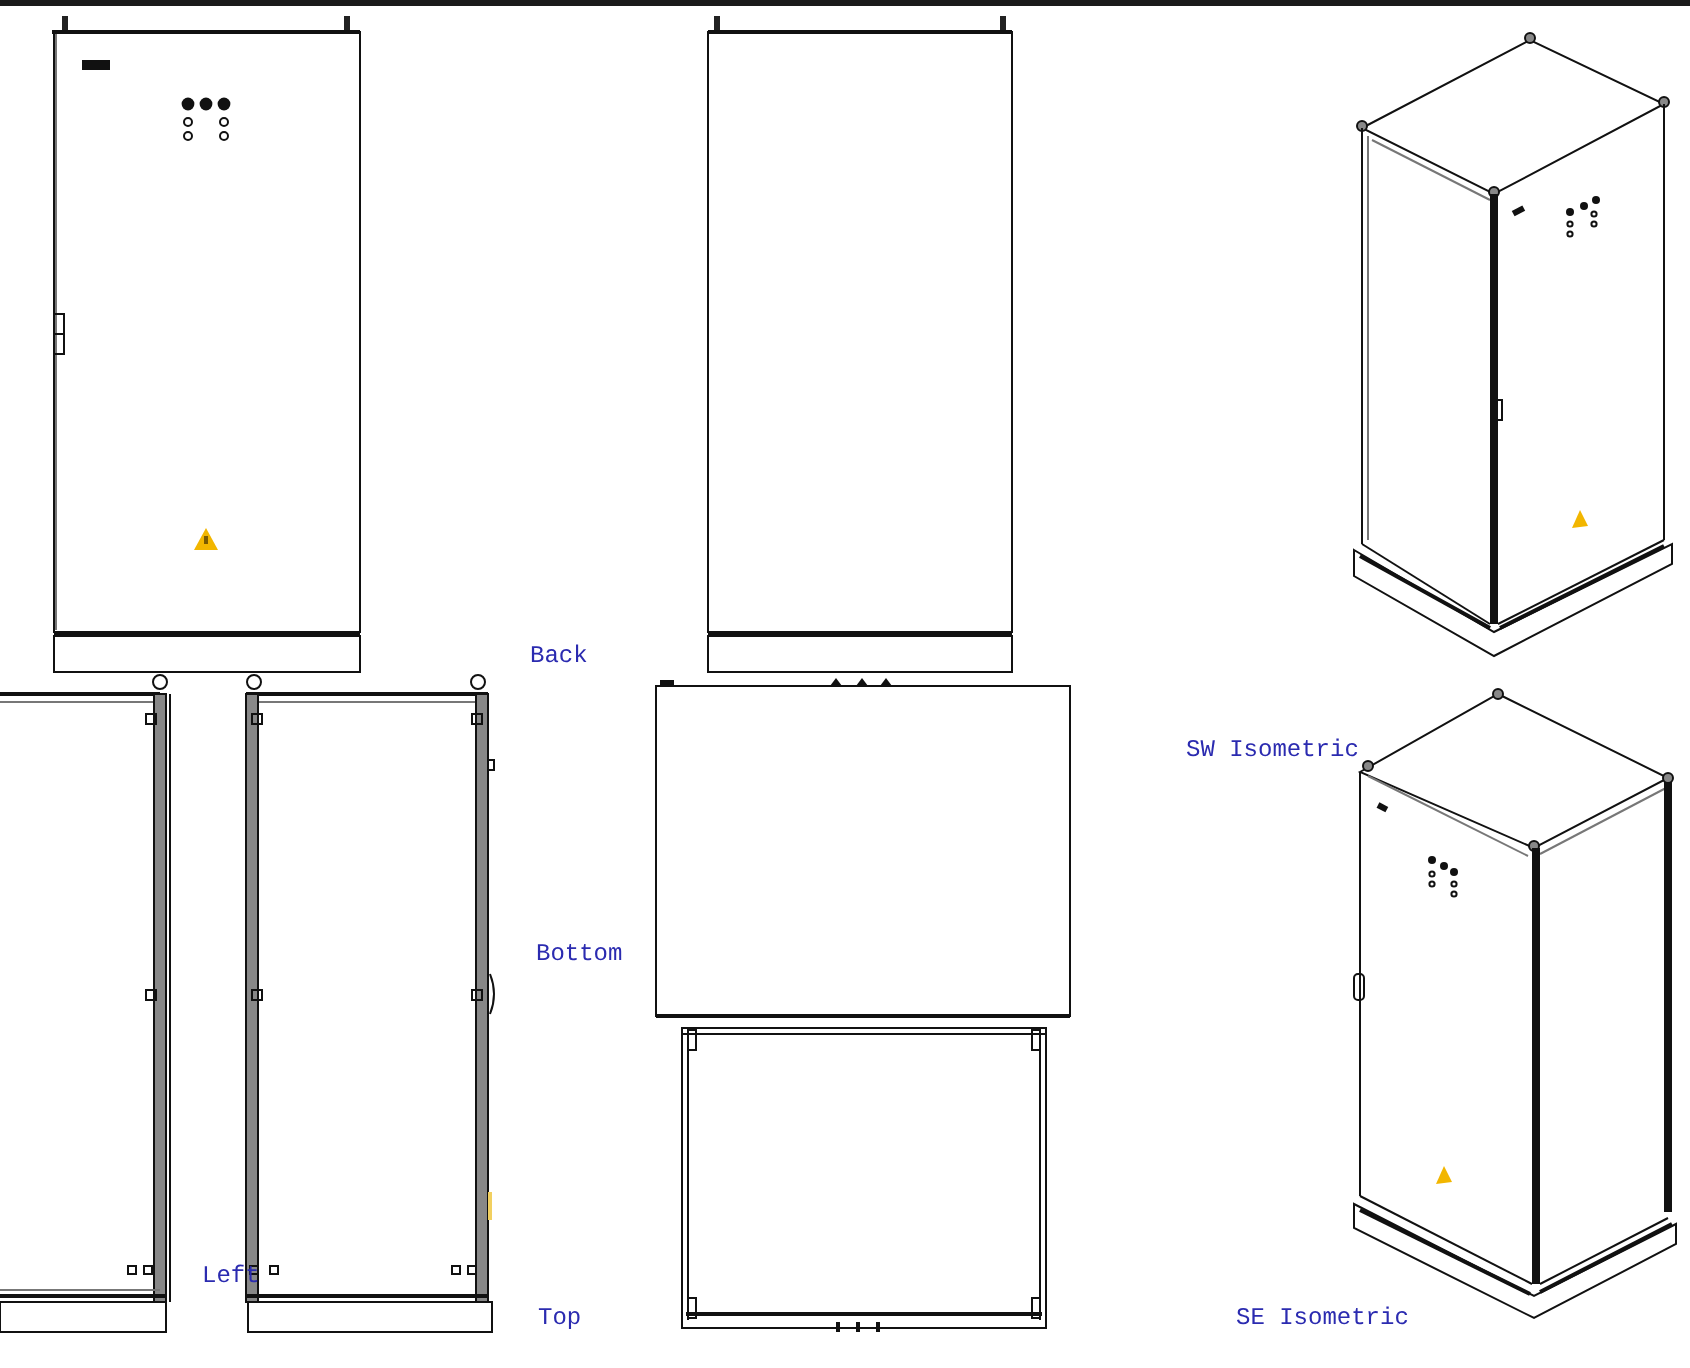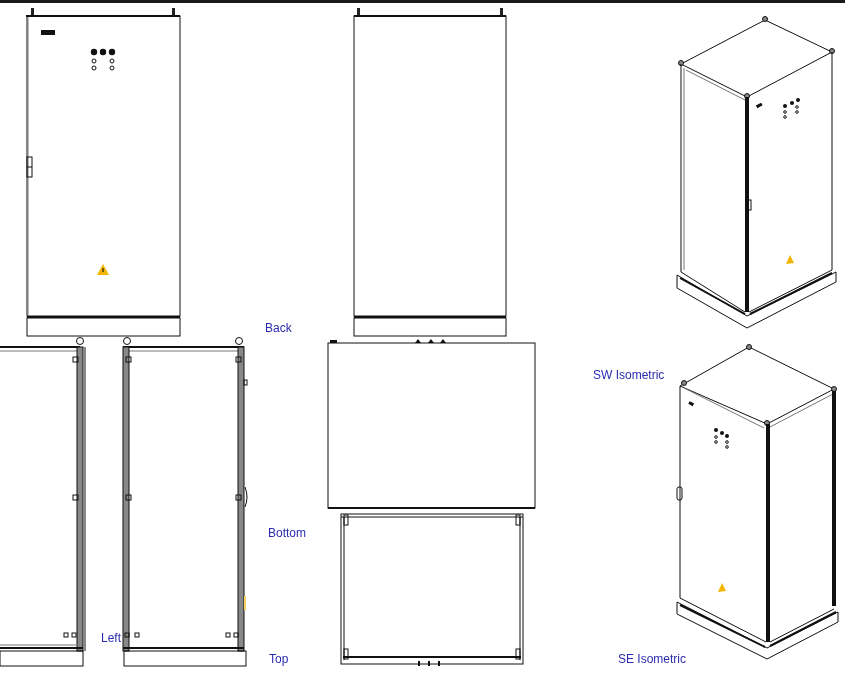--- a/index.html
+++ b/index.html
@@ -1,20 +1,20 @@
 <!DOCTYPE html>
 <html><head>
   <meta charset="utf-8">
   <style>
     html, body { margin: 0; padding: 0; background: #ffffff; }
     body { width: 845px; height: 684px; position: relative; overflow: hidden;
            font-family: "DejaVu Sans", sans-serif; }
     .topbar { position: absolute; left: 0; top: 0; width: 845px; height: 3px; background: #1a1a1a; }
     .canvas { position: absolute; left: 0; top: 0; width: 845px; height: 684px; }
-    .view-label { position: absolute; font-size: 12px; color: #2b2bb0; font-family: Liberation Sans, sans-serif; white-space: nowrap; cursor: pointer; }
+    .view-label { position: absolute; font-size: 12px; color: #2b2bb0; font-family: Liberation Mono, monospace; white-space: nowrap; cursor: pointer; }
     svg .ln { stroke: #111; fill: none; stroke-width: 1; }
     svg .thk { stroke: #111; fill: none; stroke-width: 2; }
     svg .gry { stroke: #777; fill: none; stroke-width: 1; }
   </style>
 </head>
 <body>
 
 <div class="topbar"></div>
 
 <svg class="canvas" viewBox="0 0 845 684" xmlns="http://www.w3.org/2000/svg">
@@ -210,16 +210,16 @@
     <rect class="ln" x="677" y="487" width="5" height="13" rx="2"></rect>
 
     <g>
       <polygon points="722,583 718,592 726,591" fill="#f2b600"></polygon>
     </g>
   </g>
 </svg>
 
 <span class="view-label" style="left:265px; top:321px;">Back</span>
 <span class="view-label" style="left:593px; top:321px;margin-top:47px;">SW Isometric</span>
-<span class="view-label" style="left:268px; top:526px;">Bottom</span>
+<span class="view-label" style="left:268px; top:470px;">Bottom</span>
 <span class="view-label" style="left:101px; top:631px;">Left</span>
 <span class="view-label" style="left:269px; top:652px;">Top</span>
 <span class="view-label" style="left:618px; top:652px;">SE Isometric</span>
 
 </body></html>

